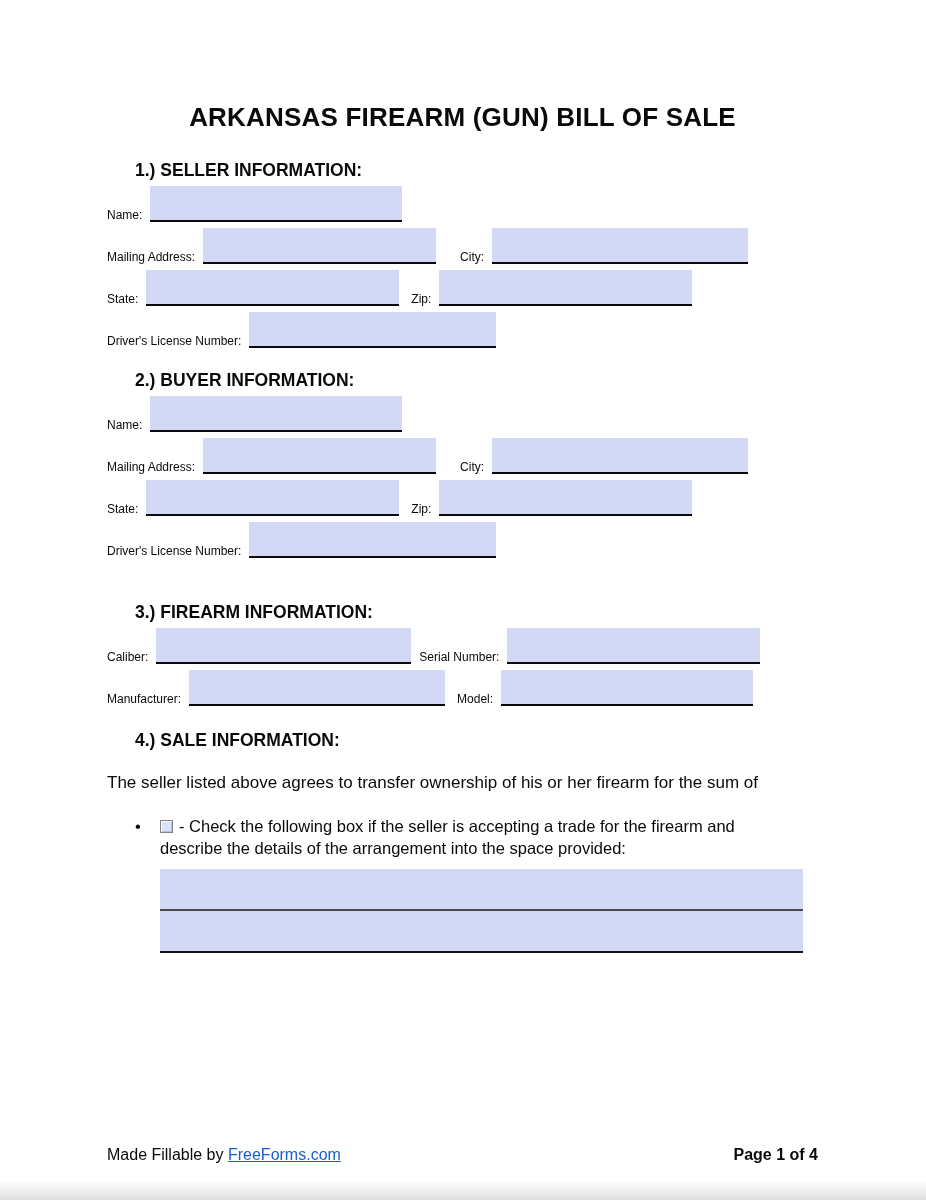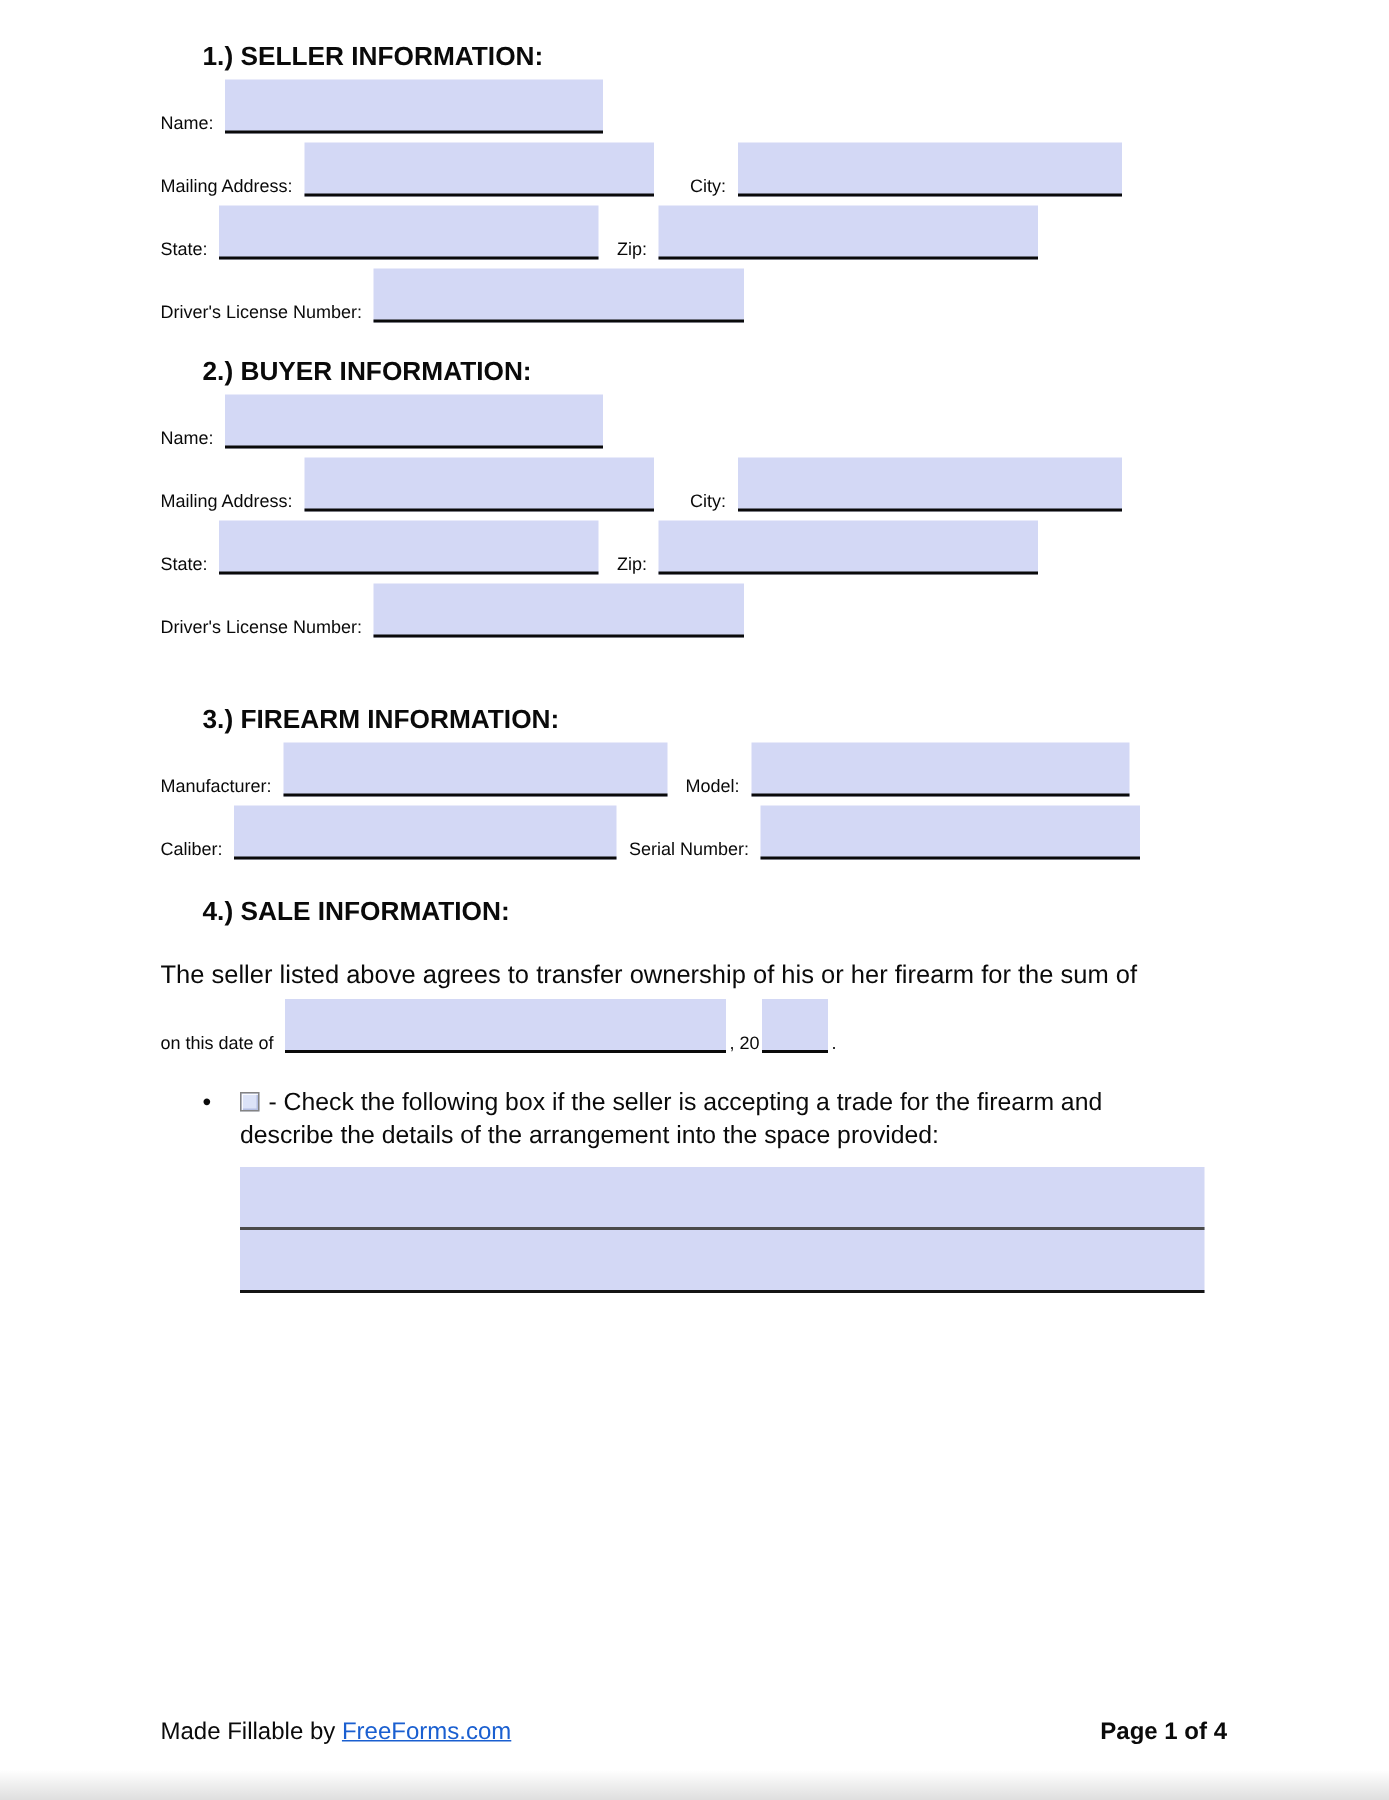--- a/index.html
+++ b/index.html
@@ -61,20 +61,21 @@
     position:absolute;left:0;right:0;bottom:0;height:20px;
     background:linear-gradient(to bottom, rgba(0,0,0,0) 0%, rgba(0,0,0,0.13) 100%);
     pointer-events:none;
   }
 </style>
 </head>
 <body>
 
 <div class="page">
 
+  <h1 class="doc-title">ARKANSAS FIREARM (GUN) BILL OF SALE</h1>
 
   <div class="sec-heading first">1.) SELLER INFORMATION:</div>
 
   <div class="frow">
     <span class="lbl">Name:</span>
     <div class="field w-name ml8"></div>
   </div>
 
   <div class="frow">
     <span class="lbl">Mailing Address:</span>
@@ -117,45 +118,38 @@
   </div>
 
   <div class="frow">
     <span class="lbl">Driver's License Number:</span>
     <div class="field w-dl ml8"></div>
   </div>
 
   <div class="sec-heading gap-big">3.) FIREARM INFORMATION:</div>
 
   <div class="frow">
+    <span class="lbl">Caliber:</span>
+    <div class="field w-cal ml8"></div>
+    <span class="lbl ml8">Serial Number:</span>
+    <div class="field w-serial ml8"></div>
+  </div>
+
+  <div class="frow">
     <span class="lbl">Manufacturer:</span>
     <div class="field w-mfr ml8"></div>
     <span class="lbl ml12">Model:</span>
     <div class="field w-model ml8"></div>
-  </div>
-
-  <div class="frow">
-    <span class="lbl">Caliber:</span>
-    <div class="field w-cal ml8"></div>
-    <span class="lbl ml8">Serial Number:</span>
-    <div class="field w-serial ml8"></div>
   </div>
 
   <div class="sec-heading gap-med">4.) SALE INFORMATION:</div>
 
   <div class="para">The seller listed above agrees to transfer ownership of his or her firearm for the sum of</div>
 
 
-  <div class="frow">
-    <span class="lbl">on this date of</span>
-    <div class="field w-date ml8"></div>
-    <span class="lbl ml2">, 20</span>
-    <div class="field w-year ml2"></div>
-    <span class="lbl ml2">.</span>
-  </div>
 
   <div class="bullet-row">
     <span class="bullet">•</span>
     <div class="bullet-content">
       <div><span class="checkbox"></span><span>- Check the following box if the seller is accepting a trade for the firearm and</span></div>
       <div>describe the details of the arrangement into the space provided:</div>
     </div>
   </div>
 
   <div class="trade-area">

